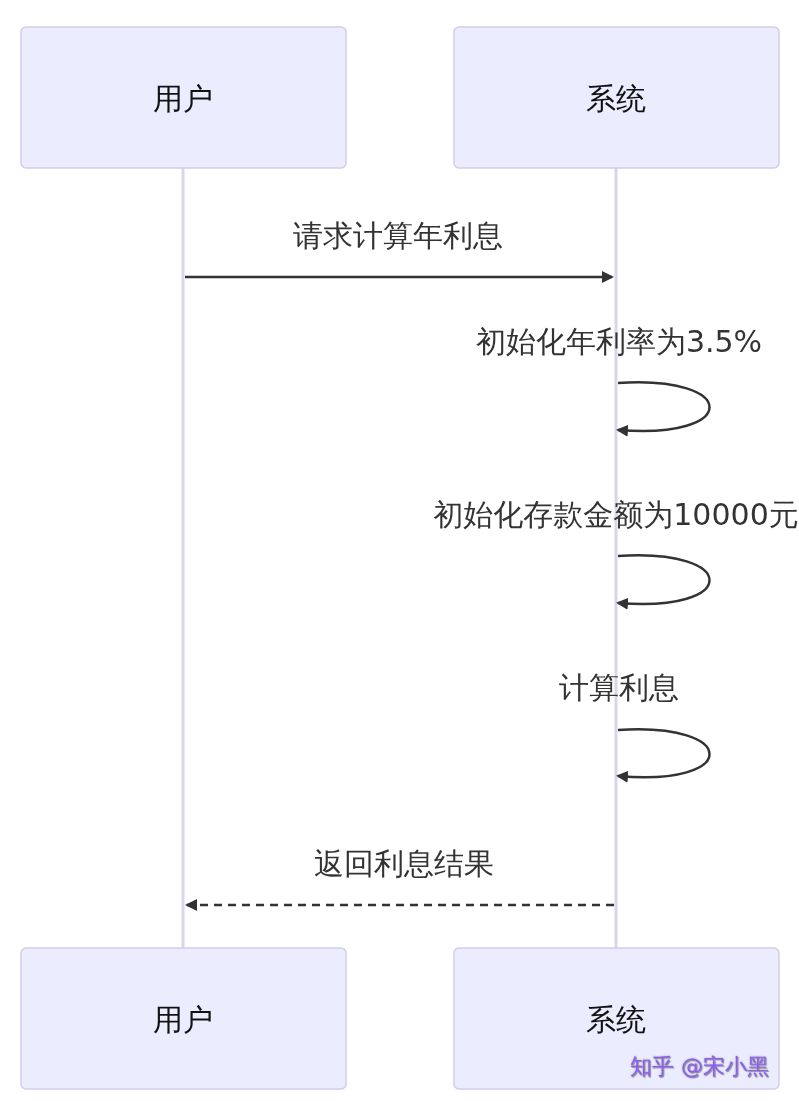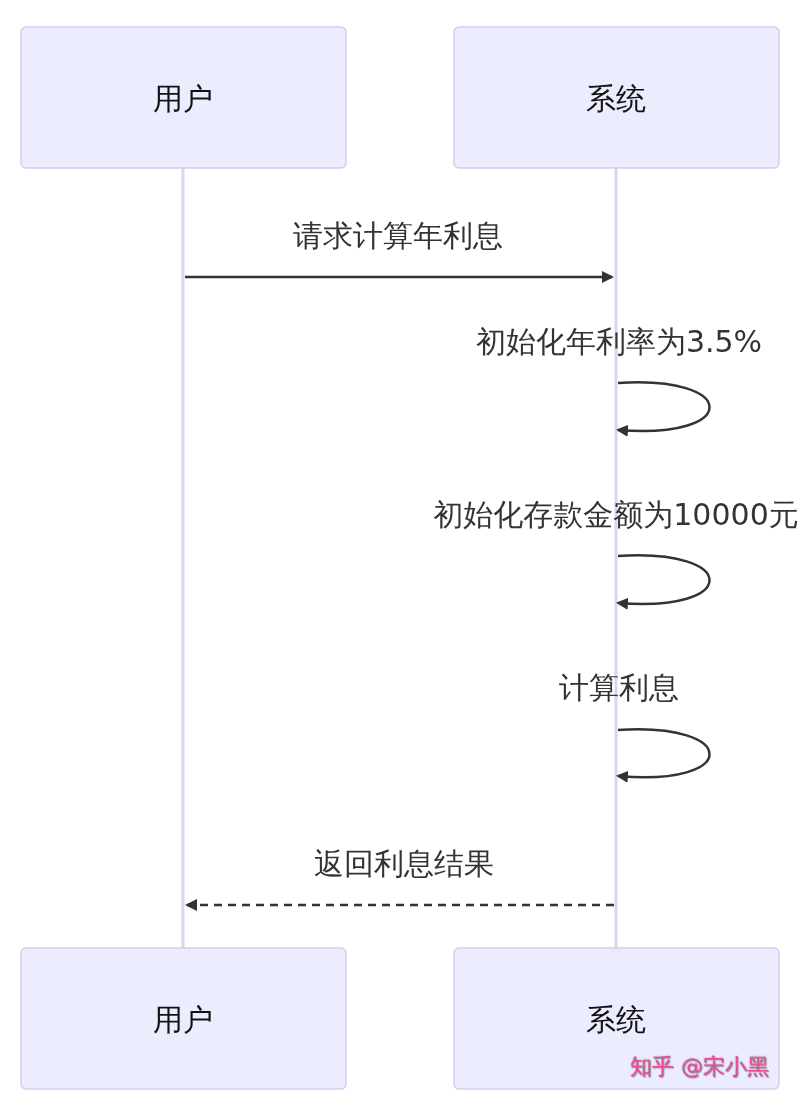--- a/index.html
+++ b/index.html
@@ -5,21 +5,21 @@
   html, body { margin:0; padding:0; background:#ffffff; }
   body { width:799px; height:1101px; position:relative; overflow:hidden;
          font-family:"DejaVu Sans", "Liberation Sans", sans-serif; }
   svg { position:absolute; left:0; top:0; }
   .actor-box { fill:#ececff; stroke:#d4cceb; stroke-width:1.5; }
   .actor-text { font-size:30px; fill:#111111; text-anchor:middle; dominant-baseline:middle; }
   .lifeline { stroke:#dcd3ef; stroke-width:3; }
   .msg-text { font-size:30px; fill:#333333; text-anchor:middle; }
   .msg-line { stroke:#333333; stroke-width:2.5; fill:none; }
   .watermark { position:absolute; left:630px; top:1052px; font-size:22px;
-               color:#ec4899; text-shadow:0 0 2px #999, 1px 1px 1px #888; }
+               color:#8b5cf6; text-shadow:0 0 2px #999, 1px 1px 1px #888; }
 </style>
 </head>
 <body>
 
 <svg width="799" height="1101" viewBox="0 0 799 1101">
   <defs>
     <marker id="arrowhead" markerWidth="12" markerHeight="12" refX="10" refY="6" orient="auto" markerUnits="userSpaceOnUse">
       <path d="M0,0 L12,6 L0,12 z" fill="#333333"></path>
     </marker>
   </defs>

